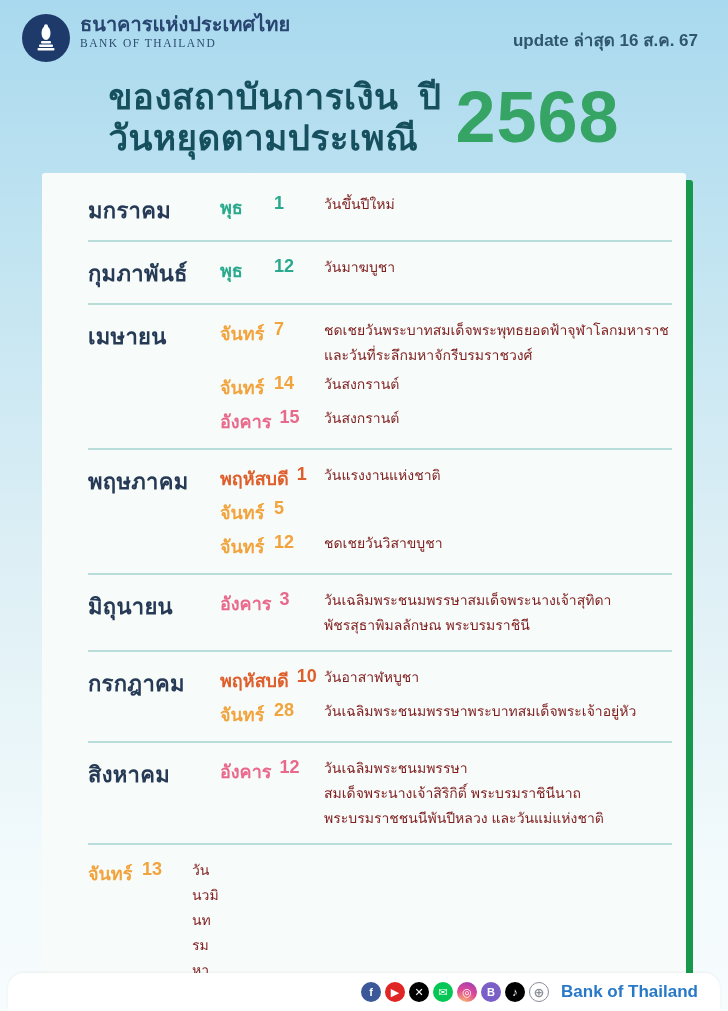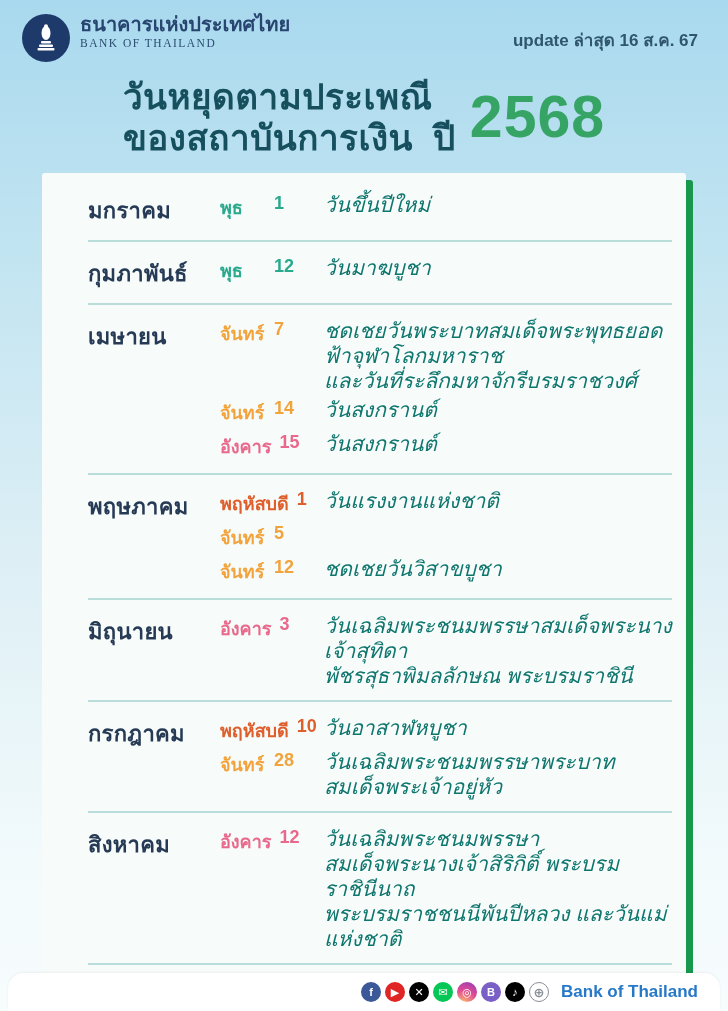--- a/index.html
+++ b/index.html
@@ -21,40 +21,40 @@
   }
   .brand-lines { display: flex; flex-direction: column; line-height: 1.05; }
   .brand-th { font-size: 20px; font-weight: bold; color: #274570; font-family: "Liberation Serif", "DejaVu Serif", serif; }
   .brand-en { font-size: 11.5px; letter-spacing: 1.5px; color: #2c4a6e; font-family: "Liberation Serif", "DejaVu Serif", serif; margin-top: 2px; }
   .update-text { margin-left: auto; margin-top: 12px; font-size: 17px; color: #2f566b; font-weight: 600; }
   
   .title-row { display: flex; align-items: center; justify-content: center; gap: 14px; margin-top: 14px; padding: 0 40px; }
   .title-lines { display: flex; flex-direction: column; }
   .title-line { font-size: 35px; font-weight: 800; color: #16505f; line-height: 1.18; letter-spacing: .5px; }
   .title-line.l2 { word-spacing: 10px; }
-  .title-year { font-size: 59px; font-weight: 800; color: #36a464; line-height: .9; letter-spacing: 1px; }
+  .title-year { font-size: 72px; font-weight: 800; color: #36a464; line-height: .9; letter-spacing: 1px; }
   
   .card {
     margin: 14px 42px 0 42px;
     background: #f7fcfb;
     border-radius: 3px;
     box-shadow: 7px 7px 0 0 #17984d;
     padding: 6px 14px 8px 46px;
     min-height: 786px;
     position: relative;
   }
   .month-row { display: grid; grid-template-columns: 132px 1fr; padding: 13px 0 12px 0; }
   .month-row + .month-row { border-top: 2px solid #b9ddd9; }
   .month-name { font-size: 22px; font-weight: 800; color: #263a55; padding-top: 1px; letter-spacing: .3px; }
   .entries { display: flex; flex-direction: column; gap: 4px; }
   .entry { display: grid; grid-template-columns: 104px 1fr; align-items: flex-start; }
   .day-cell { display: flex; gap: 8px; padding-top: 1px; }
   .day-name { font-size: 18px; font-weight: 800; min-width: 46px; }
   .day-num  { font-size: 18px; font-weight: 800; }
-  .holiday  { font-size: 21px; color: #0f766e; line-height: 25px; white-space: pre-line; font-style: italic; }
+  .holiday  { font-size: 14px; color: #7f1d1d; line-height: 25px; white-space: pre-line; }
   
   .footer {
     position: absolute; left: 8px; right: 8px; bottom: 0; height: 38px;
     background: #ffffff; border-radius: 16px 16px 0 0;
     display: flex; align-items: center; justify-content: flex-end;
     padding-right: 22px; gap: 4px;
     box-shadow: 0 -1px 3px rgba(0,0,0,.05);
   }
   .social-icon {
     width: 20px; height: 20px; border-radius: 50%;
@@ -83,22 +83,22 @@
     <div class="brand-lines">
       <span class="brand-th">ธนาคารแห่งประเทศไทย</span>
       <span class="brand-en">BANK OF THAILAND</span>
     </div>
   </div>
   <div class="update-text">update ล่าสุด 16 ส.ค. 67</div>
 </div>
 
 <div class="title-row">
   <div class="title-lines">
+    <span class="title-line l2">ของสถาบันการเงิน ปี</span>
     <span class="title-line">วันหยุดตามประเพณี</span>
-    <span class="title-line l2">ของสถาบันการเงิน ปี</span>
   </div>
   <div class="title-year">2568</div>
 </div>
 
 <main class="card">
   <div id="rows">
   <section class="month-row">
     <div class="month-name">มกราคม</div>
     <div class="entries">
   <div class="entry">

